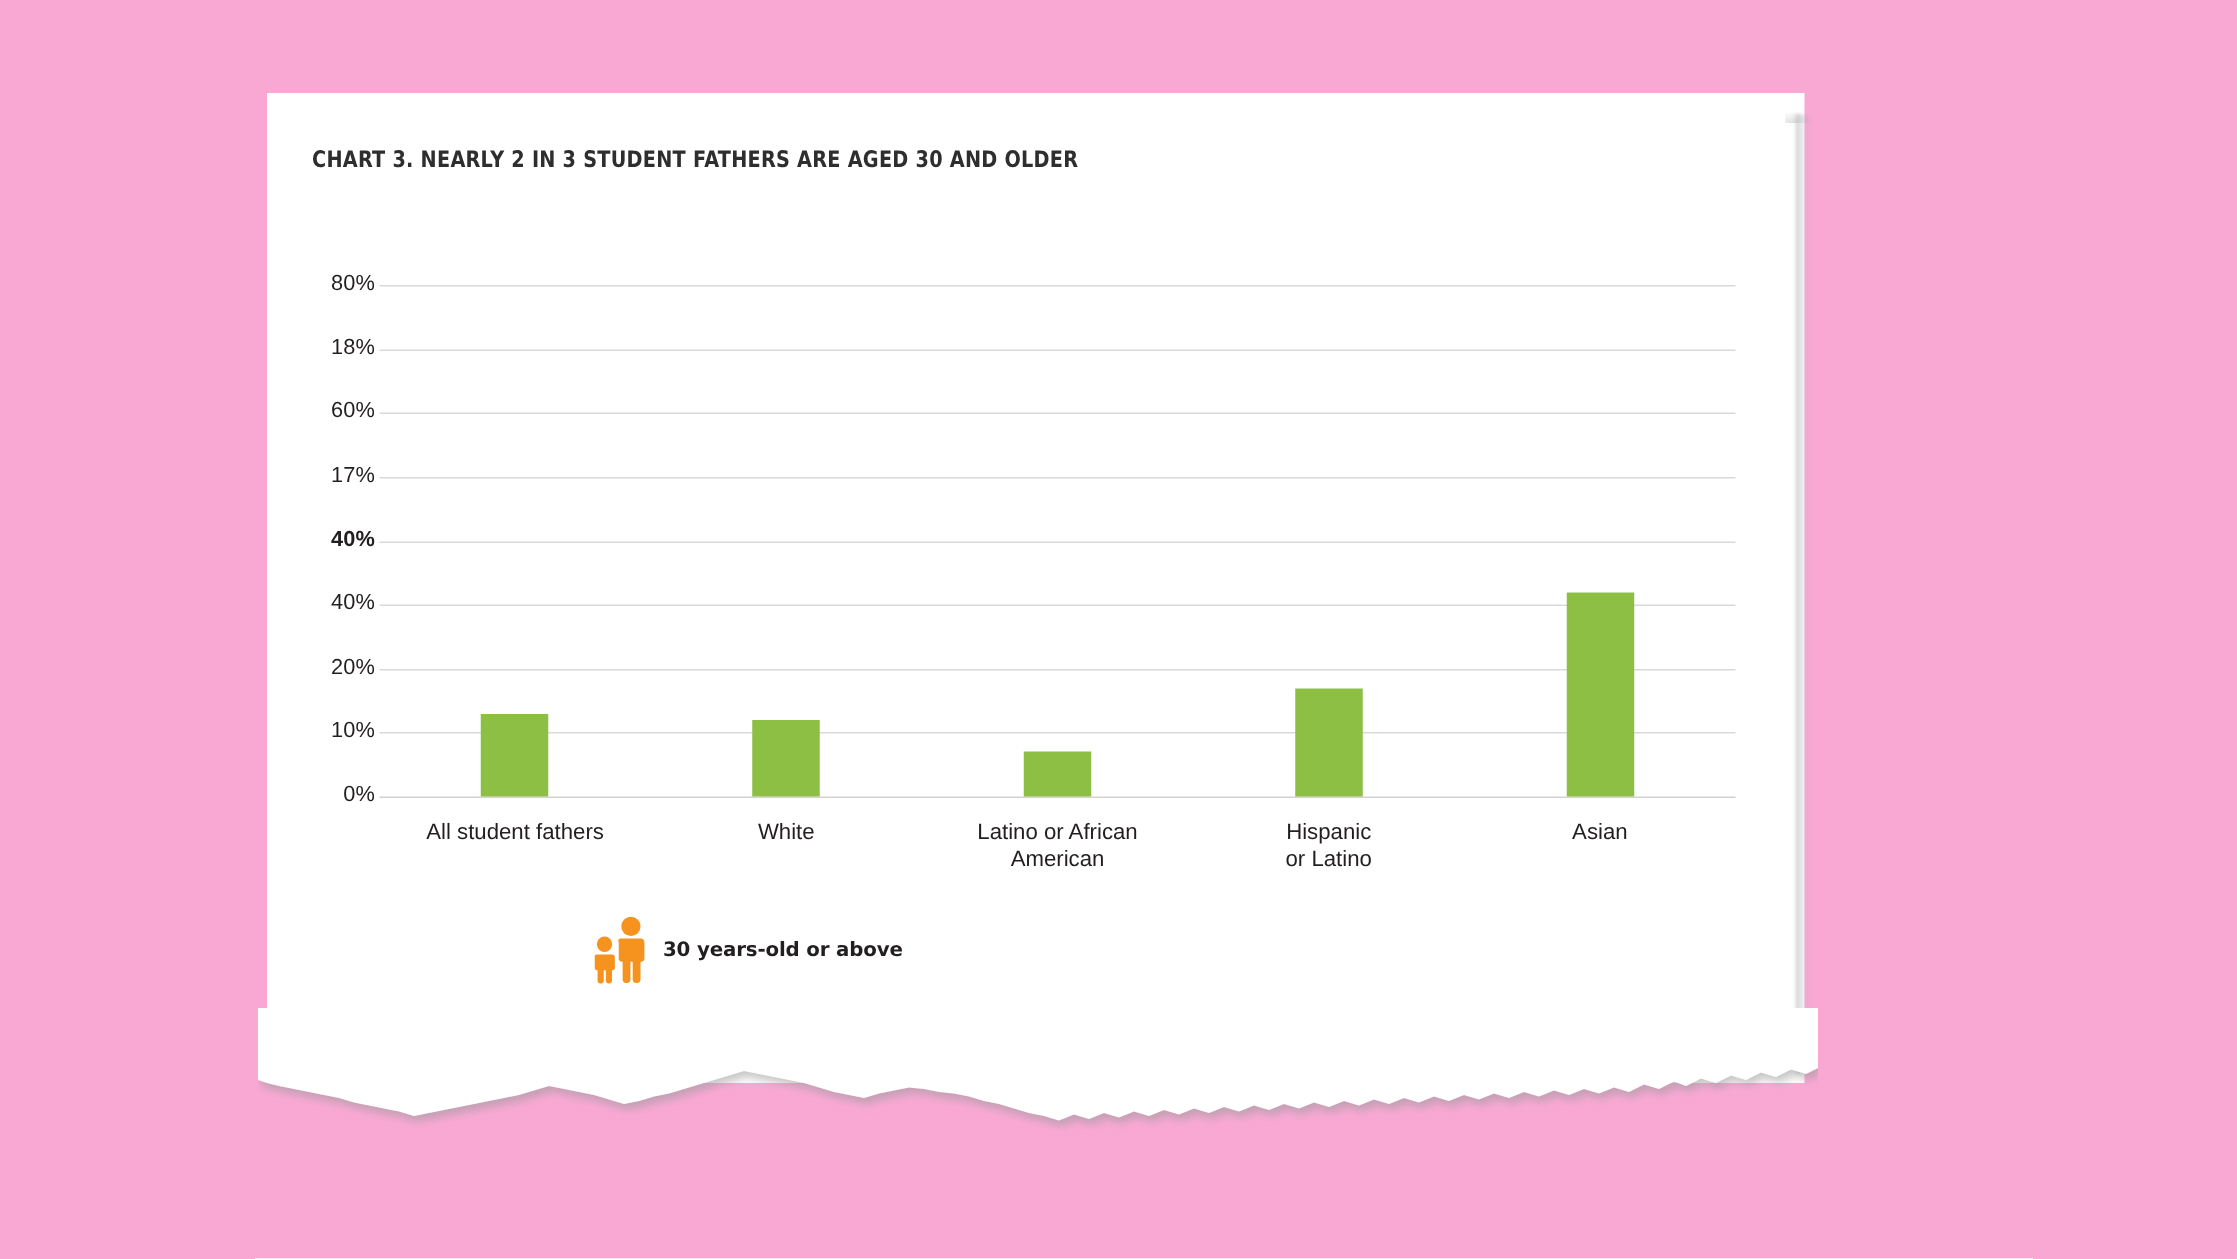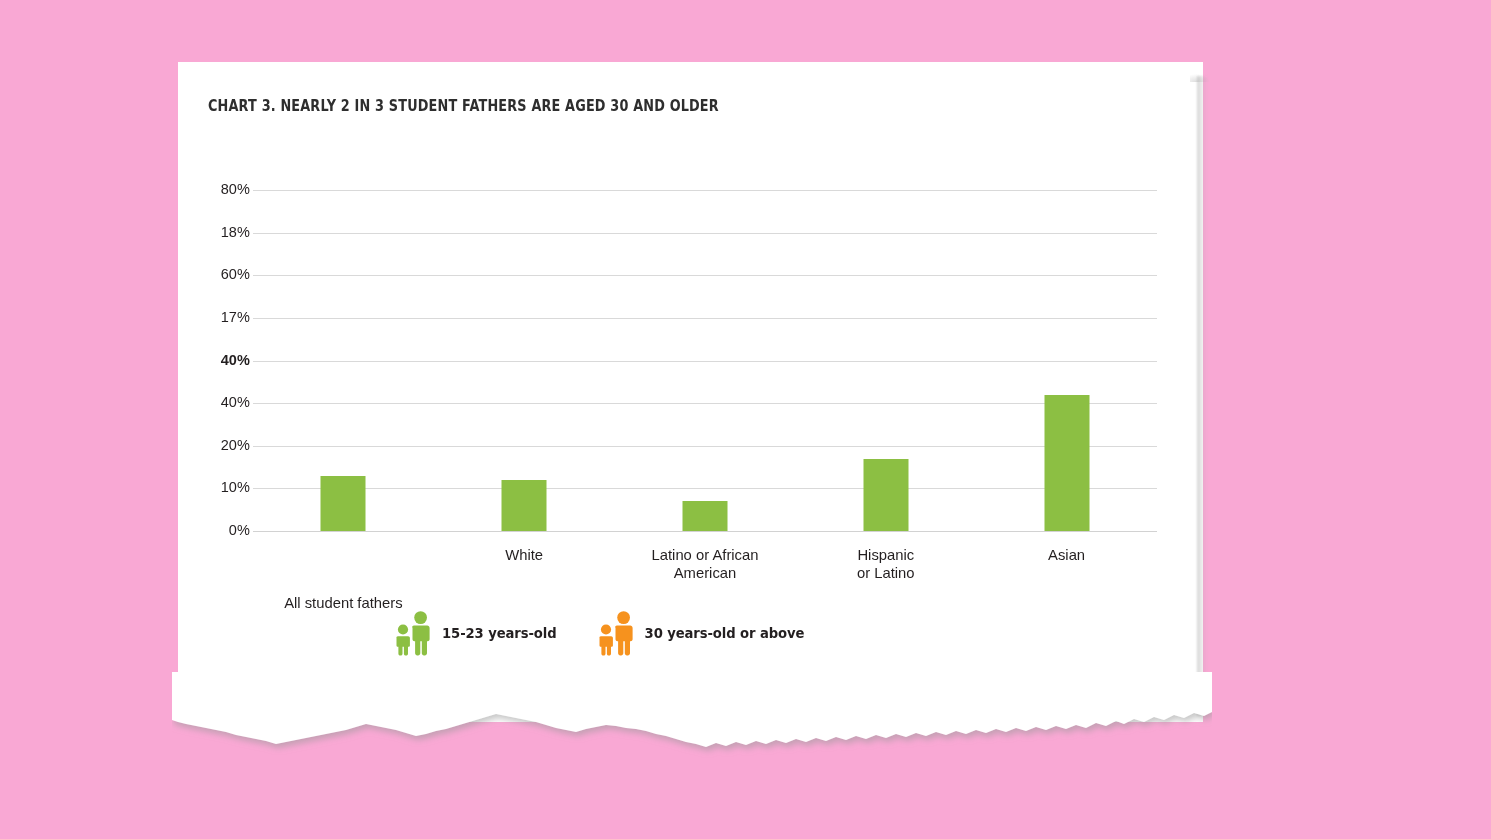--- a/index.html
+++ b/index.html
@@ -246,52 +246,41 @@
         </div>
         <div class="bar-slot" style="left: 542.4px; width: 180.8px; height: 341px;">
           <div class="bar" title="Hispanic or Latino: 17%" style="height: 72.4625px; background: rgb(140, 191, 67);"></div>
         </div>
         <div class="bar-slot" style="left: 723.2px; width: 180.8px; height: 341px;">
           <div class="bar" title="Asian: 32%" style="height: 136.4px; background: rgb(140, 191, 67);"></div>
         </div>
       </div>
 
     <div id="xlabel-container">
-        <div class="xlabel" style="left: 243.4px; margin-top: 48px;">
+        <div class="xlabel" style="left: 243.4px;">
           <div>All student fathers</div>
         </div>
         <div class="xlabel" style="left: 424.2px;">
           <div>White</div>
         </div>
         <div class="xlabel" style="left: 605px;">
           <div>Latino or African</div>
           <div>American</div>
         </div>
         <div class="xlabel" style="left: 785.8px;">
           <div>Hispanic</div>
           <div>or Latino</div>
         </div>
         <div class="xlabel" style="left: 966.6px;">
           <div>Asian</div>
         </div>
       </div>
   </div>
 
   <div class="legend" id="legend">
-      <div class="legend-item">
-        <span style="display: inline-block; line-height: 0;">
-          <svg class="legend-icon" viewBox="0 0 42 46" xmlns="http://www.w3.org/2000/svg">
-            <circle cx="11" cy="19.5" r="5.1" fill="#8cbf43"></circle>
-            <path fill="#8cbf43" d="M5.9,26.3h10.2c1.0,0,1.8,0.8,1.8,1.8v7.3c0,0.8-0.6,1.4-1.4,1.4h-0.5v7.0c0,1.0-0.8,1.8-1.8,1.8h-0.5c-1.0,0-1.8-0.8-1.8-1.8v-7.0h-1.4v7.0c0,1.0-0.8,1.8-1.8,1.8H8.2c-1.0,0-1.8-0.8-1.8-1.8v-7.0H5.9c-0.8,0-1.4-0.6-1.4-1.4v-7.3C4.1,27.1,4.9,26.3,5.9,26.3z"></path>
-            <circle cx="28.6" cy="7.6" r="6.4" fill="#8cbf43"></circle>
-            <path fill="#8cbf43" d="M22.0,15.6h13.2c1.3,0,2.4,1.1,2.4,2.4v11.2c0,1.1-0.9,2.0-2.0,2.0h-0.6v12.0c0,1.2-1.0,2.2-2.2,2.2h-0.8c-1.2,0-2.2-1.0-2.2-2.2V31.2h-1.5v12.0c0,1.2-1.0,2.2-2.2,2.2h-0.8c-1.2,0-2.2-1.0-2.2-2.2V31.2h-0.6c-1.1,0-2.0-0.9-2.0-2.0V18.0C19.6,16.7,20.7,15.6,22.0,15.6z"></path>
-          </svg>
-        </span>
-        <span class="legend-label">15-23 years-old</span>
-      </div>
       <div class="legend-item">
         <span style="display: inline-block; line-height: 0;">
           <svg class="legend-icon" viewBox="0 0 42 46" xmlns="http://www.w3.org/2000/svg">
             <circle cx="11" cy="19.5" r="5.1" fill="#f6921e"></circle>
             <path fill="#f6921e" d="M5.9,26.3h10.2c1.0,0,1.8,0.8,1.8,1.8v7.3c0,0.8-0.6,1.4-1.4,1.4h-0.5v7.0c0,1.0-0.8,1.8-1.8,1.8h-0.5c-1.0,0-1.8-0.8-1.8-1.8v-7.0h-1.4v7.0c0,1.0-0.8,1.8-1.8,1.8H8.2c-1.0,0-1.8-0.8-1.8-1.8v-7.0H5.9c-0.8,0-1.4-0.6-1.4-1.4v-7.3C4.1,27.1,4.9,26.3,5.9,26.3z"></path>
             <circle cx="28.6" cy="7.6" r="6.4" fill="#f6921e"></circle>
             <path fill="#f6921e" d="M22.0,15.6h13.2c1.3,0,2.4,1.1,2.4,2.4v11.2c0,1.1-0.9,2.0-2.0,2.0h-0.6v12.0c0,1.2-1.0,2.2-2.2,2.2h-0.8c-1.2,0-2.2-1.0-2.2-2.2V31.2h-1.5v12.0c0,1.2-1.0,2.2-2.2,2.2h-0.8c-1.2,0-2.2-1.0-2.2-2.2V31.2h-0.6c-1.1,0-2.0-0.9-2.0-2.0V18.0C19.6,16.7,20.7,15.6,22.0,15.6z"></path>
           </svg>
         </span>
         <span class="legend-label">30 years-old or above</span>

